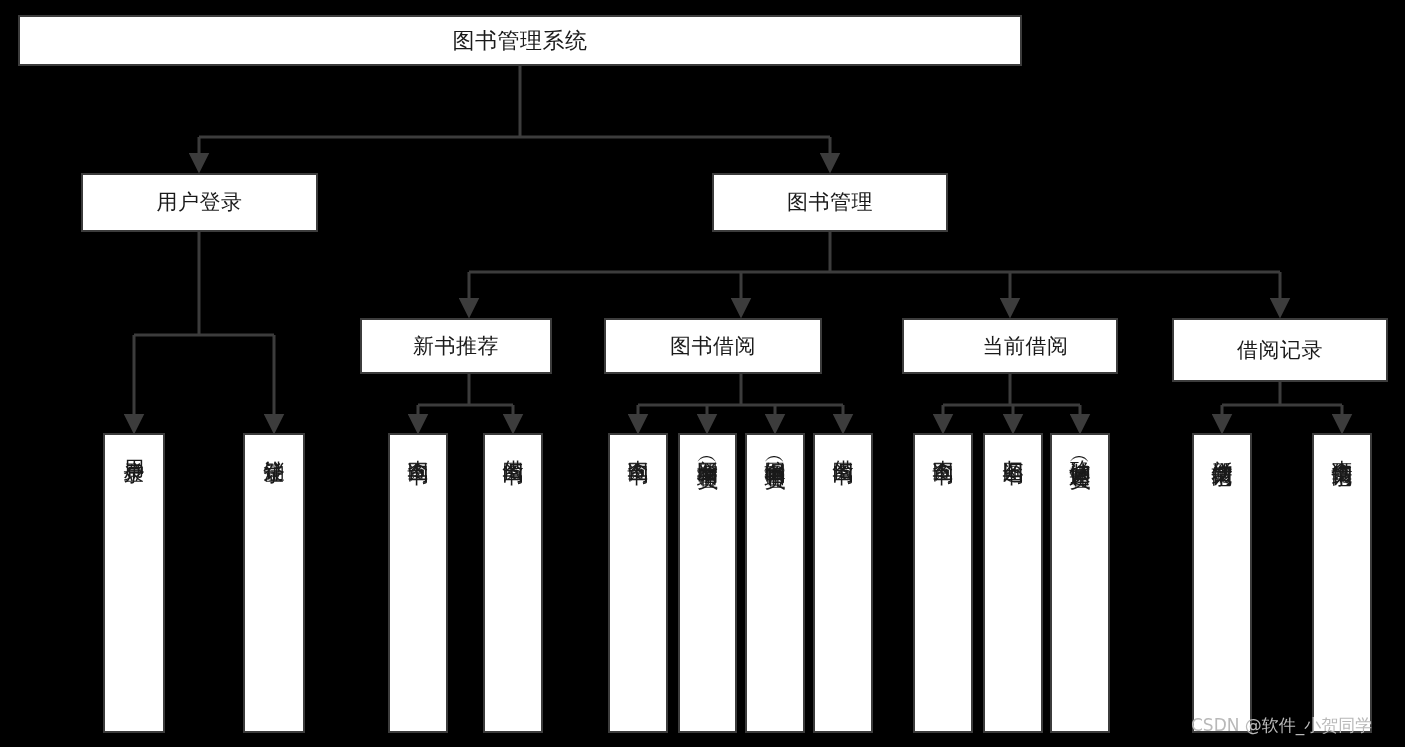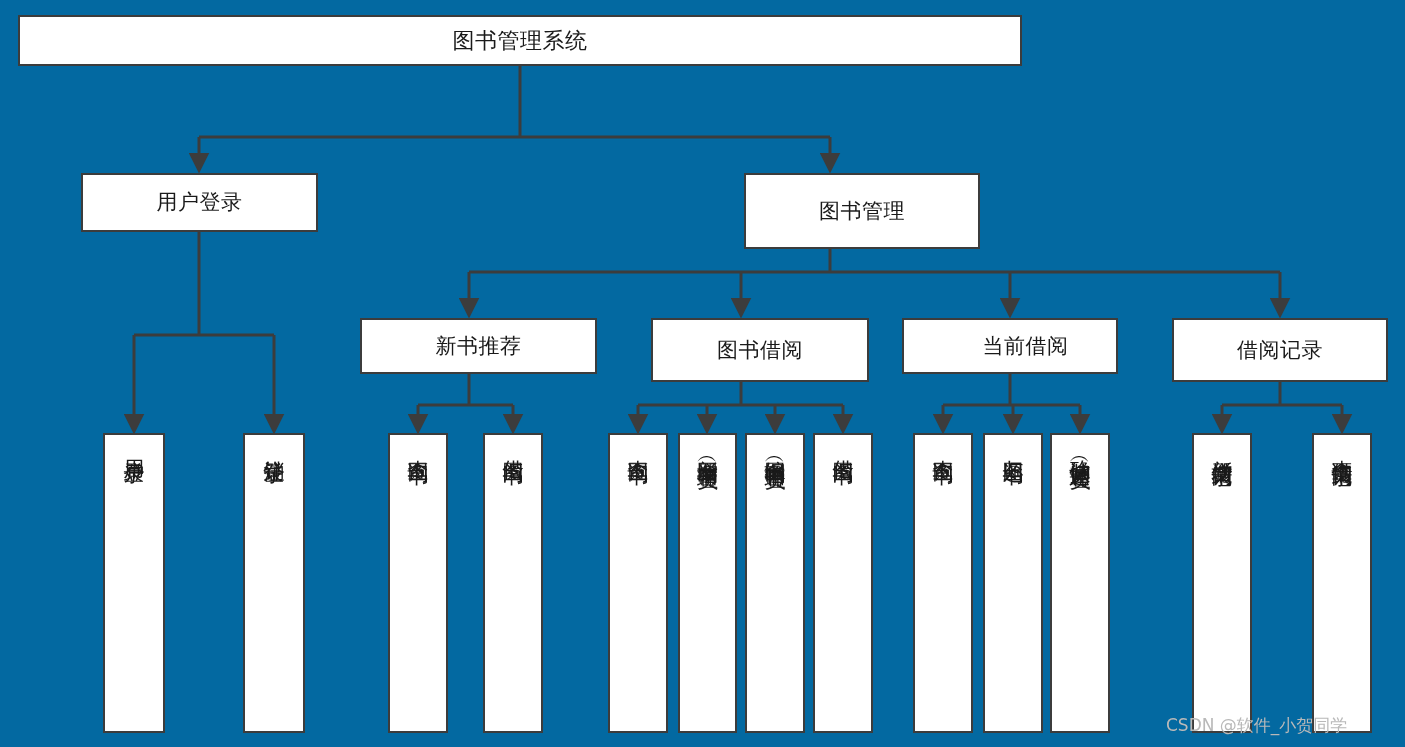--- a/index.html
+++ b/index.html
@@ -11,21 +11,21 @@
     width: 1405px;
     height: 747px;
     font-family: "DejaVu Sans", "Liberation Sans", sans-serif;
     position: relative;
     overflow: hidden;
   }
   #diagram-root {
     position: relative;
     width: 1405px;
     height: 747px;
-    background: #0369a1;
+    background: #000000;
   }
   svg#connectors {
     position: absolute;
     left: 0;
     top: 0;
     width: 1405px;
     height: 747px;
   }
   .node {
     position: absolute;
@@ -57,21 +57,21 @@
   .node.vertical .node-label {
     writing-mode: vertical-rl;
     text-orientation: upright;
     font-size: 21px;
     line-height: 1.05;
     letter-spacing: 1.5px;
   }
   .node.root .node-label { font-size: 22px; }
   .watermark {
     position: absolute;
-    left: 1166px;
+    left: 1191px;
     top: 714px;
     font-size: 17px;
     color: #b9b9b9;
     z-index: 5;
     white-space: nowrap;
     font-family: "DejaVu Sans", "Liberation Sans", sans-serif;
   }
 </style>
 </head>
 <body>
@@ -128,28 +128,28 @@
     </g>
   </svg>
 
   <div class="node horizontal root" style="left:18px; top:15px; width:1004px; height:51px;">
     <span class="node-label">图书管理系统</span>
   </div>
 
   <div class="node horizontal" style="left:81px; top:173px; width:237px; height:59px;">
     <span class="node-label">用户登录</span>
   </div>
-  <div class="node horizontal" style="left:712px; top:173px; width:236px; height:76px;margin-left:32px;">
+  <div class="node horizontal" style="left:712px; top:173px; width:236px; height:59px;">
     <span class="node-label">图书管理</span>
   </div>
 
-  <div class="node horizontal" style="left:360px; top:318px; width:237px; height:56px;">
+  <div class="node horizontal" style="left:360px; top:318px; width:192px; height:56px;">
     <span class="node-label">新书推荐</span>
   </div>
-  <div class="node horizontal" style="left:651px; top:318px; width:218px; height:64px;font-family:Liberation Serif, serif;">
+  <div class="node horizontal" style="left:604px; top:318px; width:218px; height:56px;font-family:Liberation Serif, serif;">
     <span class="node-label">图书借阅</span>
   </div>
   <div class="node horizontal" style="left:902px; top:318px; width:216px; height:56px;padding-left:31px;">
     <span class="node-label">当前借阅</span>
   </div>
   <div class="node horizontal" style="left:1172px; top:318px; width:216px; height:64px;">
     <span class="node-label">借阅记录</span>
   </div>
 
   <div class="node vertical" style="left:103px; top:433px; width:62px; height:300px;">

